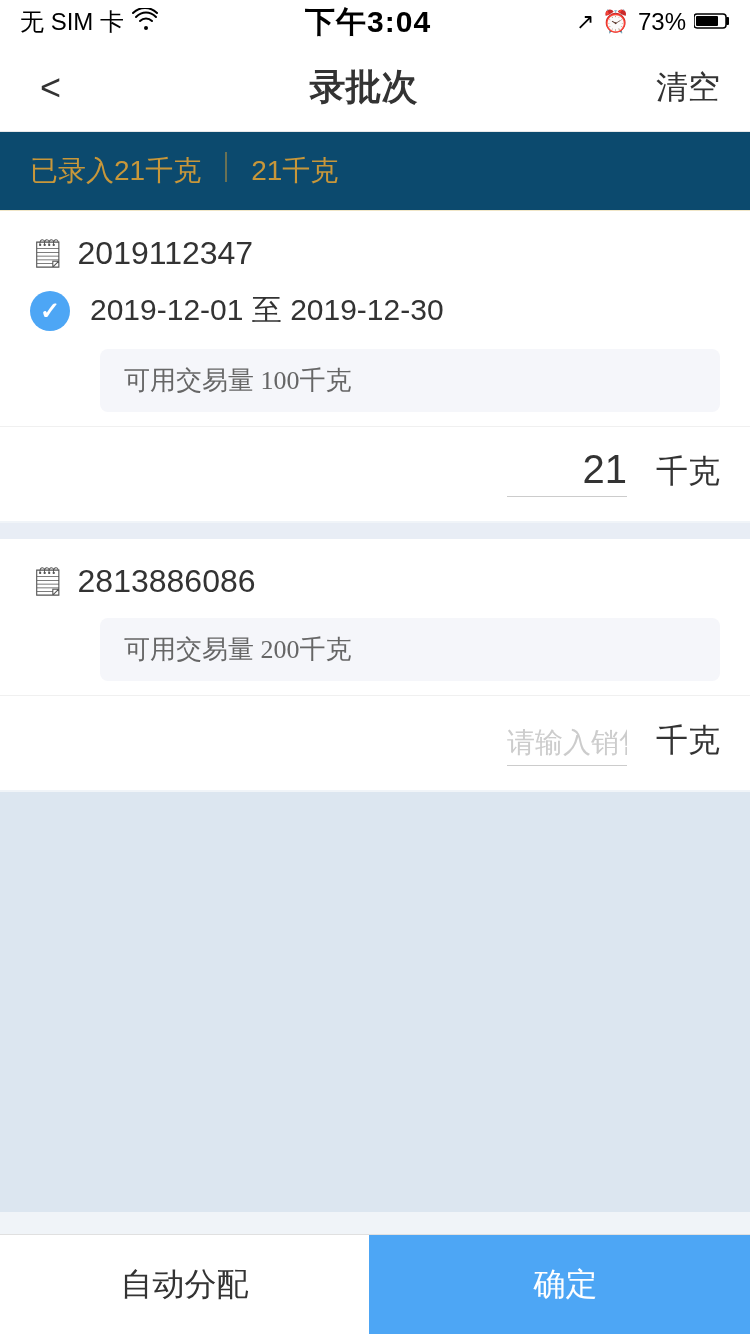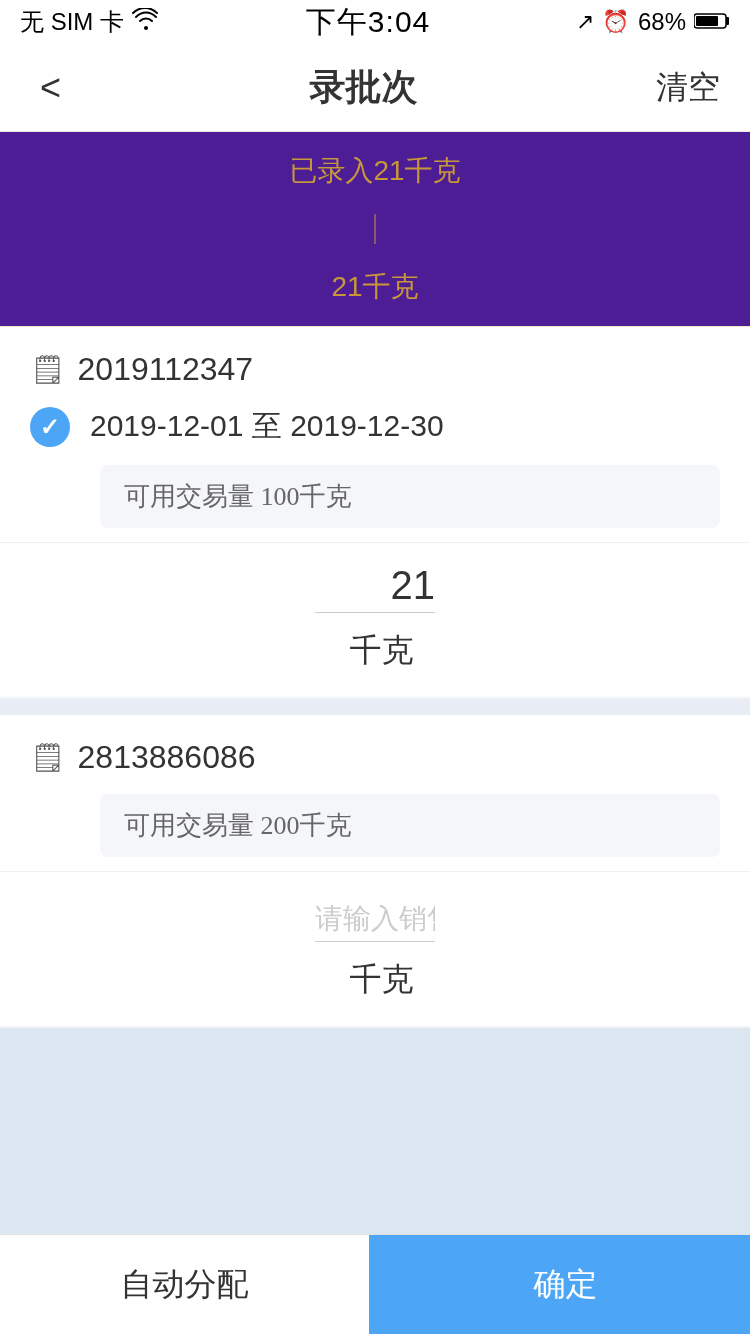--- a/index.html
+++ b/index.html
@@ -25,21 +25,21 @@
       font-size: 24px;
       color: #000;
     }
     .status-left {
       display: flex;
       align-items: center;
       gap: 8px;
     }
     .status-center {
       font-size: 30px;
-      font-weight: 400;
+      font-weight: 700;
       letter-spacing: 1px;
     }
     .status-right {
       display: flex;
       align-items: center;
       gap: 8px;
       font-size: 24px;
     }
 
     
@@ -65,27 +65,26 @@
       color: #333;
     }
     .nav-action {
       font-size: 32px;
       color: #333;
       cursor: pointer;
     }
 
     
     .summary-banner {
-      background: #4c1d95;
+      background: #0c4a6e;
       padding: 20px 30px;
       display: flex;
-      align-items: center;
+      align-items: flex-start;
       gap: 24px;
       border-bottom: 1px solid #f0e6c8;
-      flex-direction: column;
     }
     .summary-label {
       font-size: 28px;
       color: #c8973a;
     }
     .summary-divider {
       width: 2px;
       height: 30px;
       background: #c8973a;
       opacity: 0.5;
@@ -158,21 +157,20 @@
 
     
     .quantity-row {
       padding: 20px 30px 24px;
       display: flex;
       align-items: center;
       justify-content: flex-end;
       gap: 16px;
       border-top: 1px solid #f0f0f0;
       margin-top: 6px;
-      flex-direction: column;
     }
     .quantity-input {
       font-size: 40px;
       font-weight: 400;
       color: #333;
       text-align: right;
       border: none;
       outline: none;
       background: transparent;
       width: 120px;
@@ -260,21 +258,21 @@
         <path d="M8 13c1.6-1.6 3.8-2.6 6-2.6s4.4 1 6 2.6" stroke="#000" stroke-width="2" fill="none" stroke-linecap="round"></path>
         <path d="M4 9c2.8-2.8 6.7-4.5 10-4.5s7.2 1.7 10 4.5" stroke="#000" stroke-width="2" fill="none" stroke-linecap="round"></path>
         <path d="M1 5C4.7 1.3 9.6 0 13 0s8.3 1.3 12 5" stroke="#000" stroke-width="2" fill="none" stroke-linecap="round"></path>
       </svg>
     </span>
   </div>
   <div class="status-center">下午3:04</div>
   <div class="status-right">
     <span style="font-size:22px;">↗</span>
     <span style="font-size:22px;">⏰</span>
-    <span>68%</span>
+    <span>73%</span>
 
     <span>
       <svg width="36" height="18" viewBox="0 0 36 18">
         <rect x="0" y="2" width="32" height="14" rx="3" ry="3" fill="none" stroke="#000" stroke-width="1.5"></rect>
         <rect x="32" y="5" width="3" height="8" rx="1" fill="#000"></rect>
         <rect x="2" y="4" width="22" height="10" rx="1" fill="#000"></rect>
       </svg>
     </span>
   </div>
 </div>

